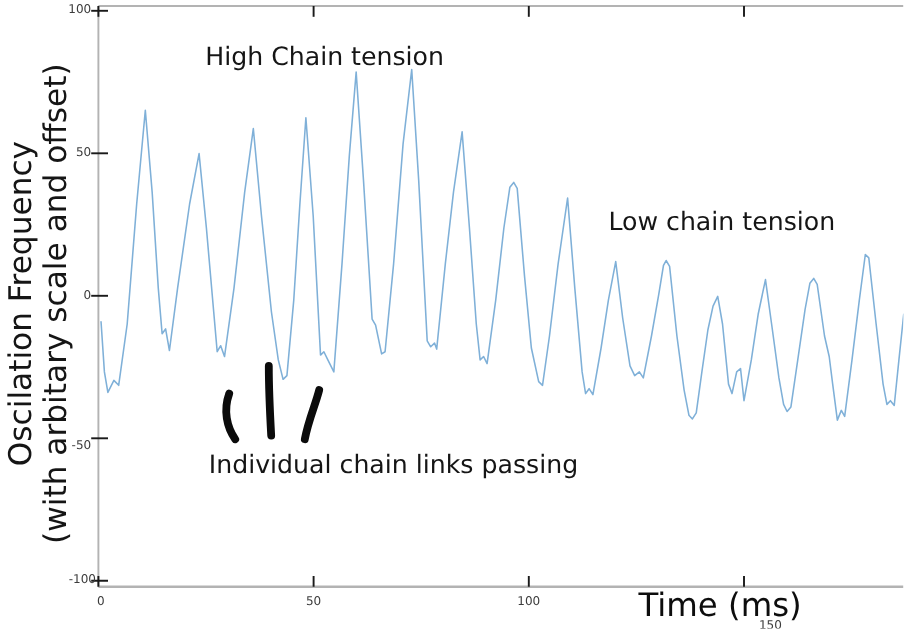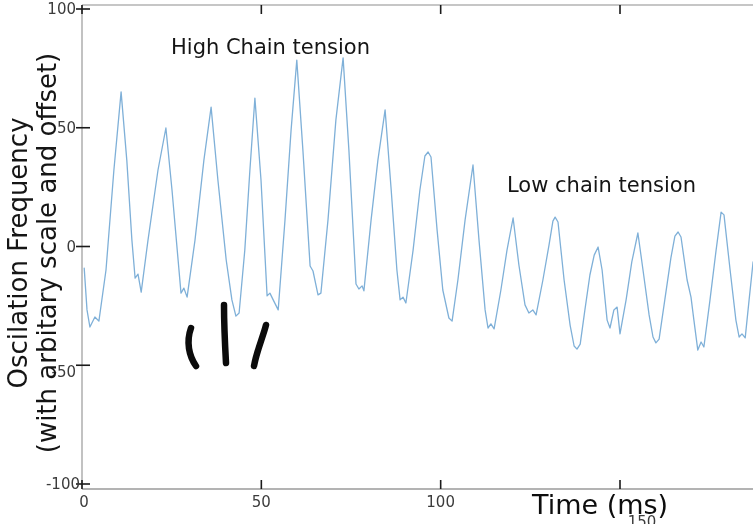--- a/index.html
+++ b/index.html
@@ -2,21 +2,21 @@
 <html><head>
 <meta charset="utf-8">
 <style>
   html,body{margin:0;padding:0;background:#fff;}
   #figure{
     position:relative;width:753px;height:524px;background:#ffffff;
     font-family:"DejaVu Sans",sans-serif;overflow:hidden;
   }
   #chart-svg{position:absolute;left:0;top:0;width:753px;height:524px;}
   .tick-label{
-    position:absolute;font-size:15px;color:#3c3c3c;line-height:12px;
+    position:absolute;font-size:10px;color:#3c3c3c;line-height:12px;
     font-family:"DejaVu Sans",sans-serif;
   }
   .ytick{width:46px;text-align:right;}
   .xtick{width:44px;text-align:center;}
   #ylabel{
     position:absolute;left:-168px;top:224px;width:402px;height:58px;
     transform:rotate(-90deg);transform-origin:center;
     text-align:center;color:#151515;font-size:26px;line-height:29px;
   }
   .annotation{
@@ -85,17 +85,18 @@
   <div id="ylabel">
     <div>Oscilation Frequency</div>
     <div>(with arbitary scale and offset)</div>
   </div>
 
   <div id="high-tension-label" class="annotation">High Chain tension</div>
 
   <div id="low-tension-label" class="annotation">Low chain tension</div>
 
   <div id="chain-links-label" class="annotation">
+    <div>Individual chain links passing</div>
   </div>
 
   <div id="xlabel">Time (ms)</div>
 
 </div>
 
 </body></html>

